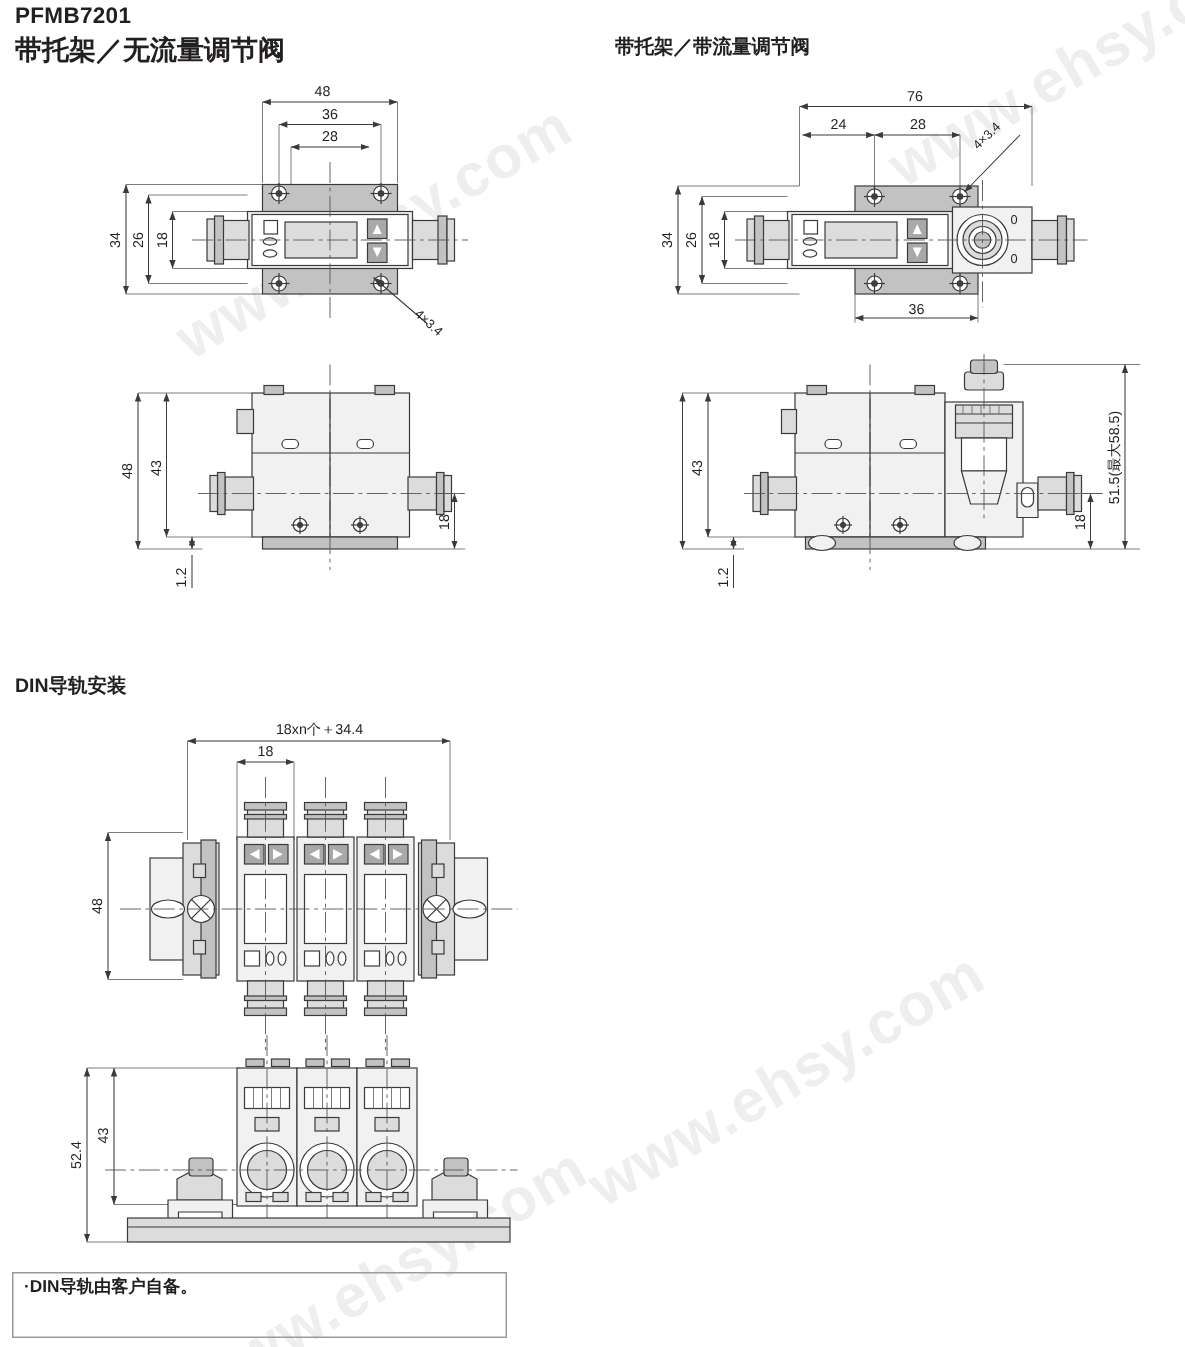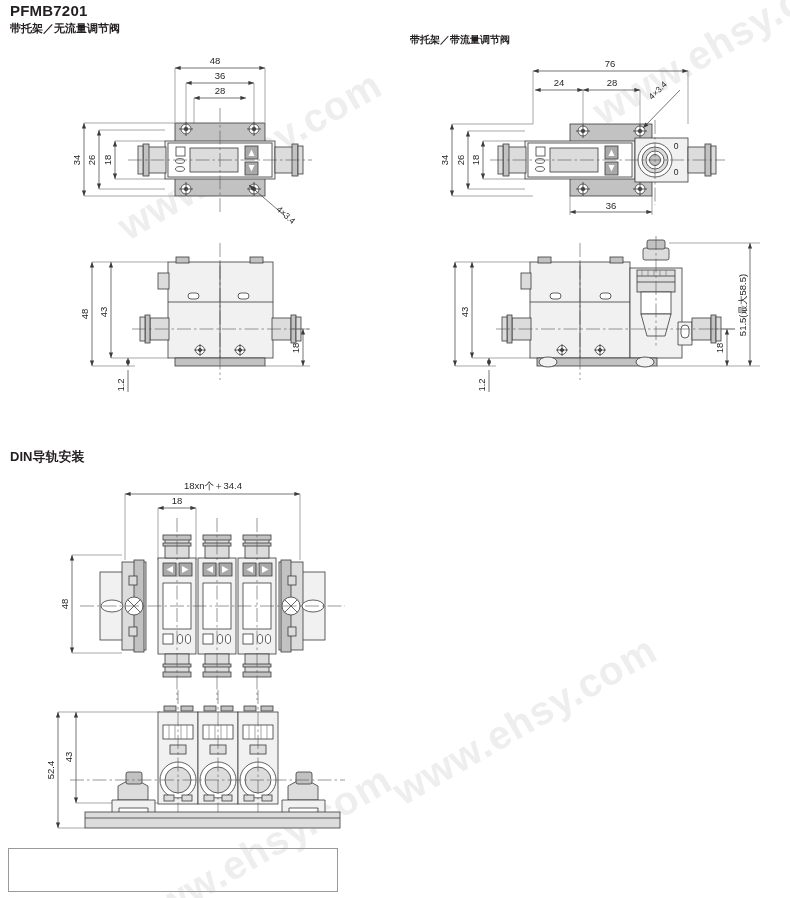--- a/index.html
+++ b/index.html
@@ -11,22 +11,22 @@
   .wm{
     position:absolute;color:#eeeeee;font-size:40px;font-weight:700;
     transform:rotate(-30deg);transform-origin:0 0;white-space:nowrap;
     letter-spacing:1px;pointer-events:none;user-select:none;z-index:0;
   }
   .layer{position:absolute;left:0;top:0;z-index:2;}
   h1.model{
     position:absolute;left:10px;top:2px;margin:0;font-size:15px;font-weight:700;
     letter-spacing:.2px;
   }
-  .sub-left{position:absolute;left:10px;top:21px;font-size:11px;font-weight:700;}
-  .sub-right{position:absolute;left:410px;top:33px;font-size:10px;font-weight:700;}
+  .sub-left{position:absolute;left:10px;top:21px;font-size:18px;font-weight:700;}
+  .sub-right{position:absolute;left:410px;top:22px;font-size:13px;font-weight:700;}
   .sec-din{position:absolute;left:10px;top:448px;font-size:13px;font-weight:700;text-align:center;}
   .notebox{
     position:absolute;left:8px;top:848px;width:330px;height:44px;
     border:1px solid #9a9a9a;box-sizing:border-box;background:transparent;
   }
   .notebox div{font-size:11.5px;line-height:19px;padding-left:7px;font-weight:700;}
   svg{display:block;}
   text{font-family:"Liberation Sans","DejaVu Sans",sans-serif;fill:#231f20;}
 </style>
 </head>
@@ -525,13 +525,14 @@
       <path class="f-lt" d="M282,800 L325,800 L325,826 L318,826 L318,808 L289,808 L289,826 L282,826 z"></path>
     </g>
 
     <rect class="f-md" x="85" y="812" width="255" height="16"></rect>
     <line class="ln" x1="85" y1="818" x2="340" y2="818"></line>
     <line class="ctr" x1="70" y1="780" x2="345" y2="780"></line>
   </g>
 </svg>
 
 <div class="notebox">
+  <div>·DIN导轨由客户自备。</div>
 </div>
 
 </body></html>

